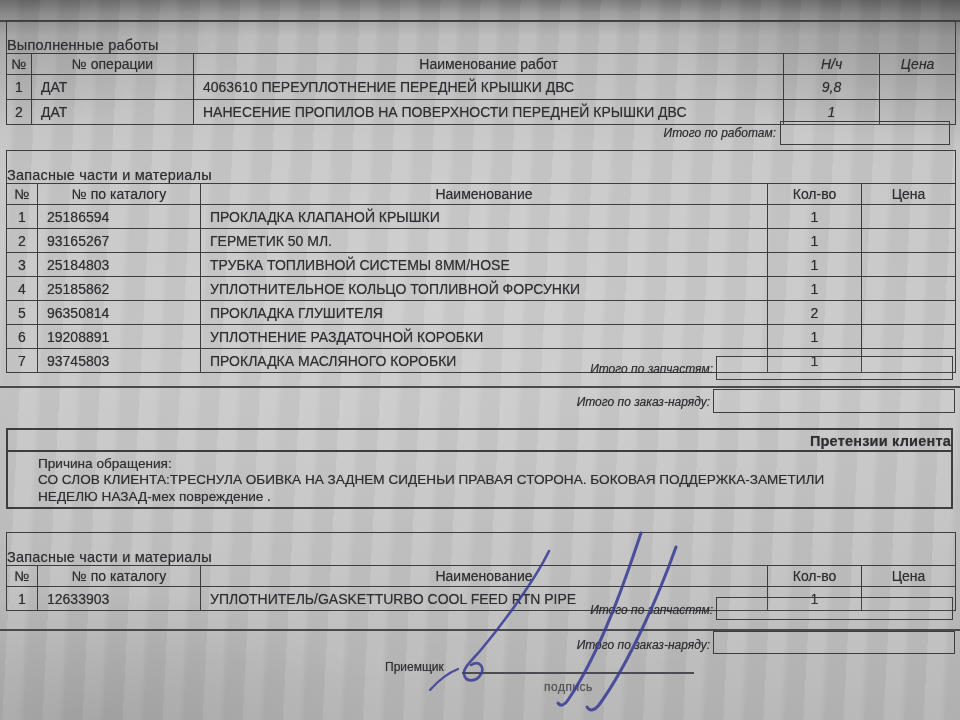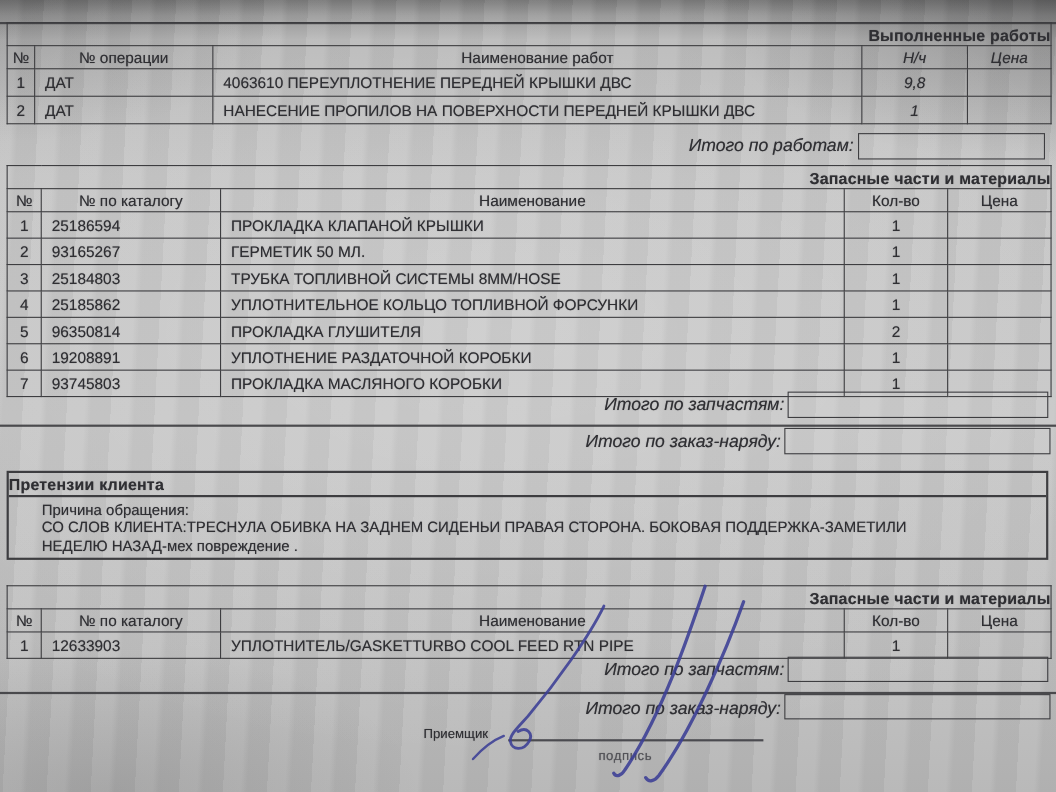--- a/index.html
+++ b/index.html
@@ -15,30 +15,30 @@
       radial-gradient(55% 35% at 100% 0%, rgba(30,30,32,0.28), rgba(0,0,0,0) 60%),
       radial-gradient(45% 30% at 0% 0%, rgba(30,30,32,0.18), rgba(0,0,0,0) 60%),
       radial-gradient(50% 30% at 10% 100%, rgba(40,40,42,0.12), rgba(0,0,0,0) 60%),
       repeating-linear-gradient(93deg, rgba(255,255,255,0.045) 0 16px, rgba(0,0,0,0.035) 22px 40px),
       linear-gradient(180deg, #767676 0px, #9a9a9a 14px, #b8b8b8 36px, #c4c4c4 160px, #c6c6c6 380px, #c0c0c0 580px, #b6b6b6 720px);
     text-shadow:0 0 0.8px rgba(50,50,55,0.6);
   }
   .fullline{position:absolute;height:2px;background:var(--line);opacity:.9;}
   .ftable{position:absolute;border-collapse:collapse;table-layout:fixed;}
   .ftable td{border:1.5px solid var(--line);font-size:14px;padding:0 4px 0 9px;white-space:nowrap;overflow:hidden;color:var(--ink);}
-  .ftable .ttl td{font-weight:bold;font-size:14.5px;text-align:right;height:21px;padding:3px 0 0;letter-spacing:.2px;}
+  .ftable .ttl td{font-weight:normal;font-size:14.5px;text-align:left;height:21px;padding:16px 0 0;letter-spacing:.2px;}
   .ftable .hdr td{text-align:center;height:21px;padding:0 2px;}
   .ftable .rw td{height:24px;}
   .ftable .rw25 td{height:25px;}
   .c{text-align:center !important;padding:0 2px !important;}
   .it{font-style:italic;}
-  .tlabel{position:absolute;font-style:italic;font-size:16px;text-align:right;height:22px;line-height:22px;color:var(--ink);white-space:nowrap;}
+  .tlabel{position:absolute;font-style:italic;font-size:12px;text-align:right;height:22px;line-height:22px;color:var(--ink);white-space:nowrap;}
   .tbox{position:absolute;border:1.5px solid var(--line);background:rgba(255,255,255,0.05);}
   #claims-box{position:absolute;top:428px;left:6px;width:947px;height:81px;border:2px solid var(--line);}
-  #claims-title{font-weight:bold;text-align:left;font-size:14.5px;height:22px;line-height:22px;border-bottom:2px solid var(--line);letter-spacing:.2px;}
+  #claims-title{font-weight:bold;text-align:right;font-size:14.5px;height:22px;line-height:22px;border-bottom:2px solid var(--line);letter-spacing:.2px;}
   #claims-body{padding:4px 22px 0 30px;font-size:13.6px;line-height:16.4px;white-space:nowrap;}
   #receiver-label{position:absolute;left:385px;top:660px;font-size:12px;}
   #signature-line{position:absolute;left:462px;top:655px;width:232px;height:19px;border-bottom:2px solid #4b4b50;}
   #signature-caption{position:absolute;left:544px;top:680px;font-size:12px;color:#55555a;letter-spacing:.5px;}
   #signature-svg{position:absolute;left:0;top:0;z-index:10;pointer-events:none;}
 </style>
 </head>
 <body>
 
 <div id="photo">

